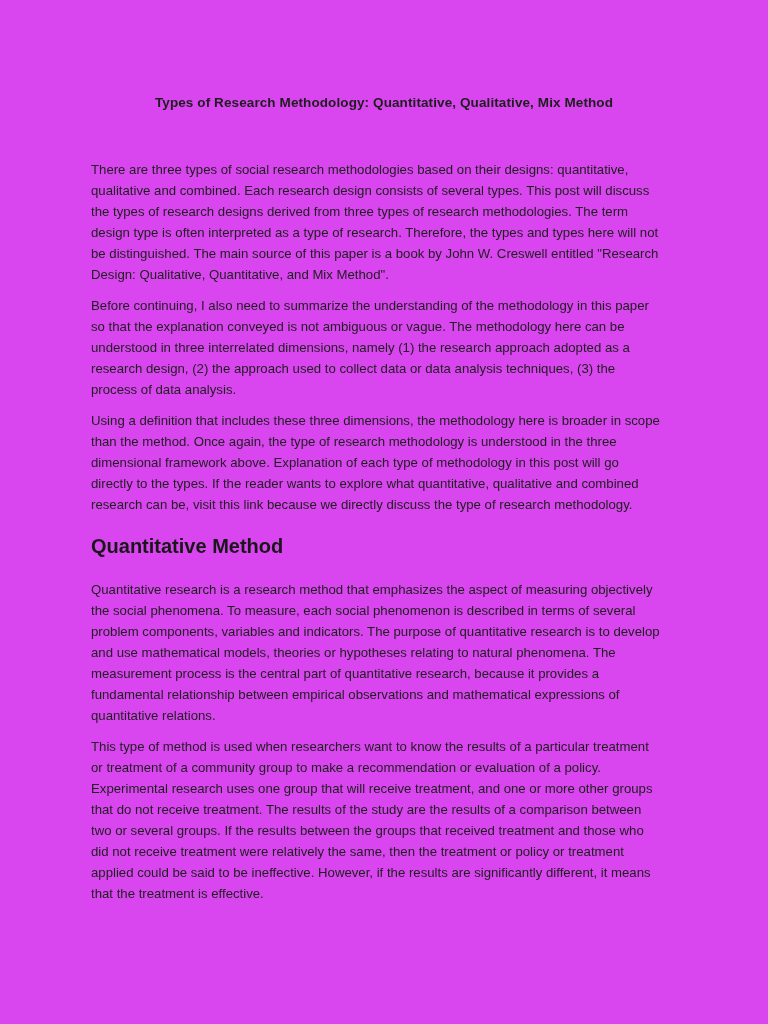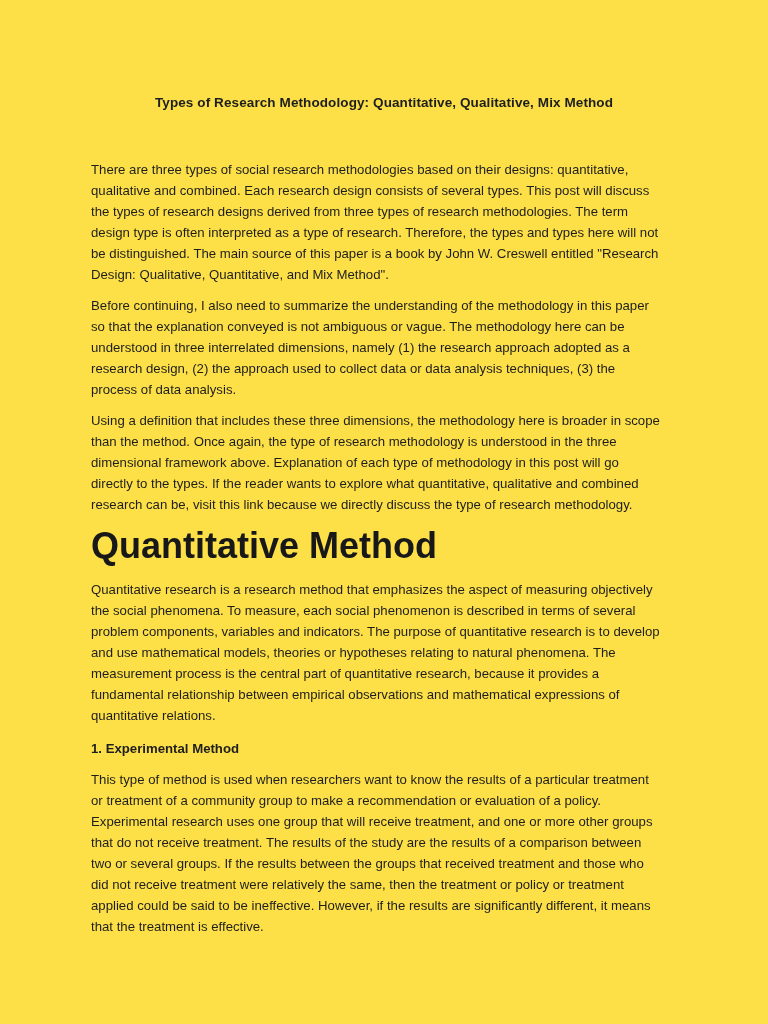--- a/index.html
+++ b/index.html
@@ -5,21 +5,21 @@
   html, body {
     margin: 0;
     padding: 0;
     background: #ffffff;
   }
   .page {
     position: relative;
     width: 768px;
     height: 1024px;
     margin: 0 auto;
-    background: #fde047;
+    background: #d946ef;
     box-sizing: border-box;
     padding: 93px 91px 0 91px;
     font-family: "Liberation Sans", sans-serif;
     color: #1e1e1e;
     overflow: hidden;
   }
   .doc-title {
     font-size: 13.5px;
     font-weight: bold;
     text-align: center;
@@ -27,21 +27,21 @@
     margin: 0 0 46px 0;
     letter-spacing: 0.1px;
   }
   .body-para {
     font-size: 13.2px;
     line-height: 21px;
     margin: 0 16px 10px 0;
     text-align: left;
   }
   .section-heading {
-    font-size: 36px;
+    font-size: 20px;
     font-weight: bold;
     line-height: 30px;
     margin: 16px 0 18px 0;
     color: #181818;
   }
   .subsection-heading {
     font-size: 13.2px;
     font-weight: bold;
     line-height: 21px;
     margin: 12px 0 10px 0;
@@ -58,17 +58,16 @@
 
   <p class="body-para">Before continuing, I also need to summarize the understanding of the methodology in this paper so that the explanation conveyed is not ambiguous or vague. The methodology here can be understood in three interrelated dimensions, namely (1) the research approach adopted as a research design, (2) the approach used to collect data or data analysis techniques, (3) the process of data analysis.</p>
 
   <p class="body-para">Using a definition that includes these three dimensions, the methodology here is broader in scope than the method. Once again, the type of research methodology is understood in the three dimensional framework above. Explanation of each type of methodology in this post will go directly to the types. If the reader wants to explore what quantitative, qualitative and combined research can be, visit this link because we directly discuss the type of research methodology.</p>
 
   <h2 class="section-heading">Quantitative Method</h2>
 
   <p class="body-para">Quantitative research is a research method that emphasizes the aspect of measuring objectively the social phenomena. To measure, each social phenomenon is described in terms of several problem components, variables and indicators. The purpose of quantitative research is to develop and use mathematical models, theories or hypotheses relating to natural phenomena. The measurement process is the central part of quantitative research, because it provides a fundamental relationship between empirical observations and mathematical expressions of quantitative relations.</p>
 
 
-  <h3 class="subsection-heading">1. Experimental Method</h3>
 
   <p class="body-para">This type of method is used when researchers want to know the results of a particular treatment or treatment of a community group to make a recommendation or evaluation of a policy. Experimental research uses one group that will receive treatment, and one or more other groups that do not receive treatment. The results of the study are the results of a comparison between two or several groups. If the results between the groups that received treatment and those who did not receive treatment were relatively the same, then the treatment or policy or treatment applied could be said to be ineffective. However, if the results are significantly different, it means that the treatment is effective.</p>
 
 </div>
 
 </body></html>

